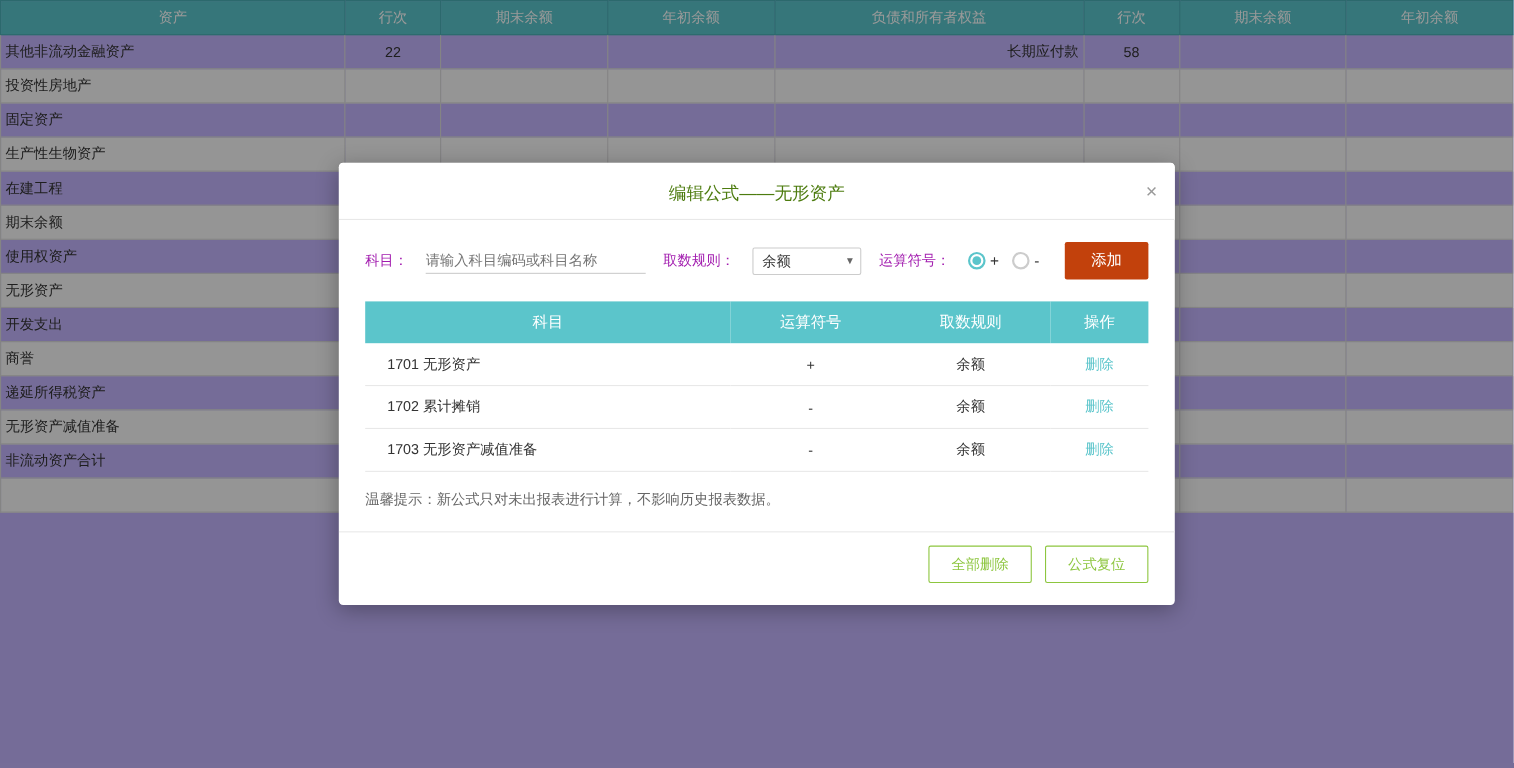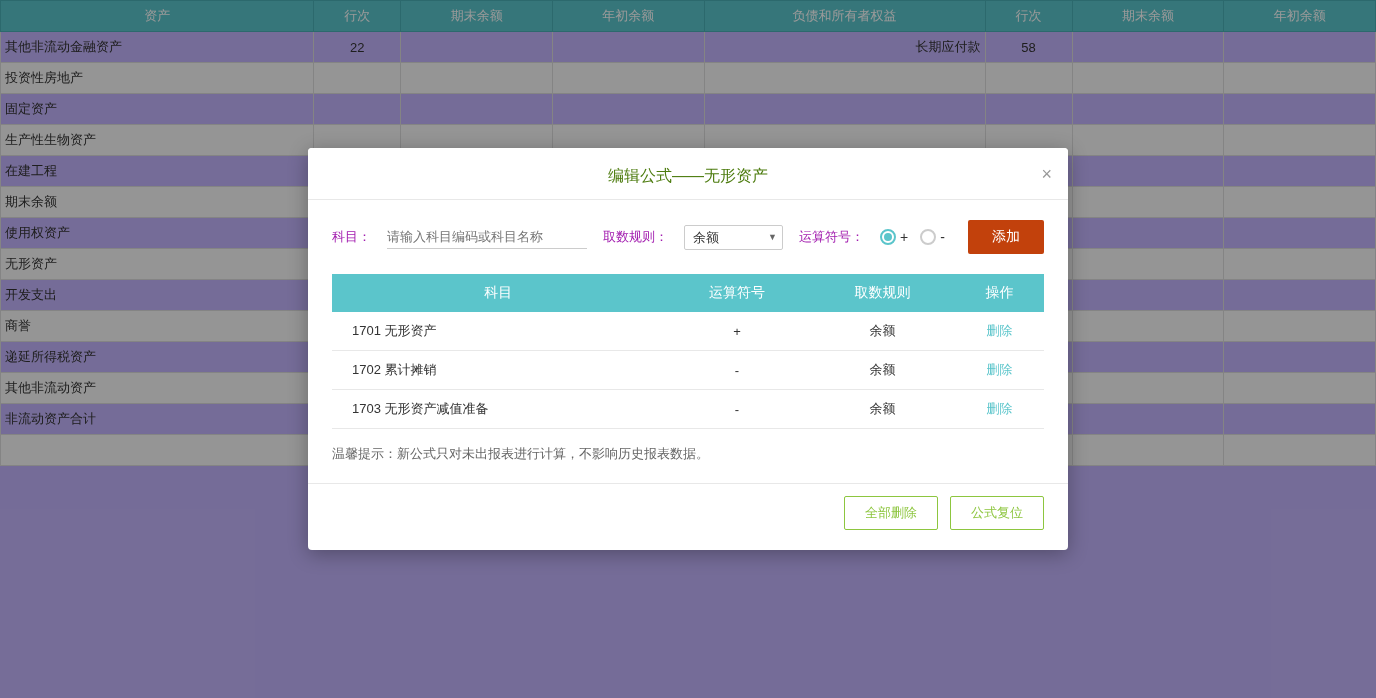--- a/index.html
+++ b/index.html
@@ -391,21 +391,21 @@
           <td style="text-align: left;">递延所得税资产</td>
           <td></td>
           <td></td>
           <td></td>
           <td style="text-align: left;"></td>
           <td></td>
           <td></td>
           <td></td>
         </tr>
         <tr>
-          <td style="text-align: left;">其他非流动资产</td>
+          <td style="text-align: left;">无形资产减值准备</td>
           <td></td>
           <td></td>
           <td></td>
           <td style="text-align: left;"></td>
           <td></td>
           <td></td>
           <td></td>
         </tr>
         <tr>
           <td style="text-align: left;">非流动资产合计</td>

